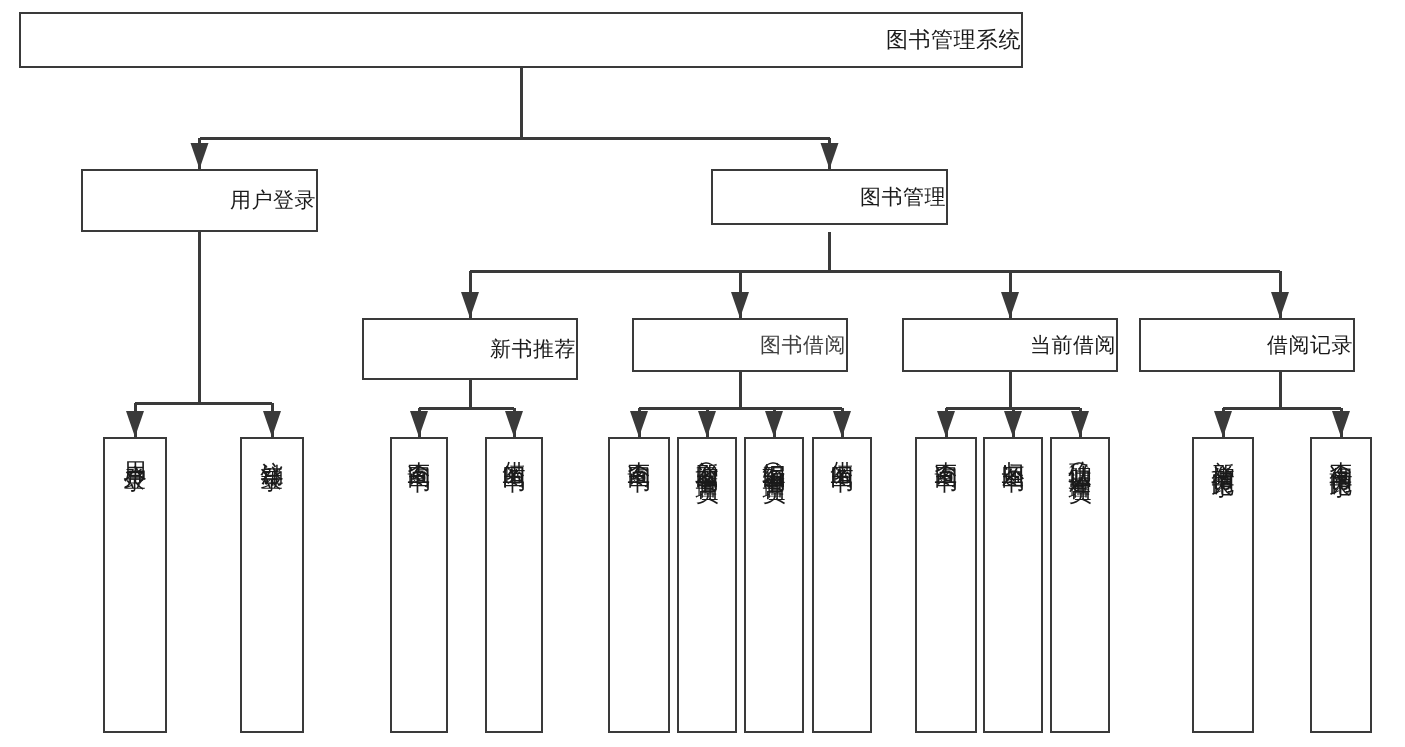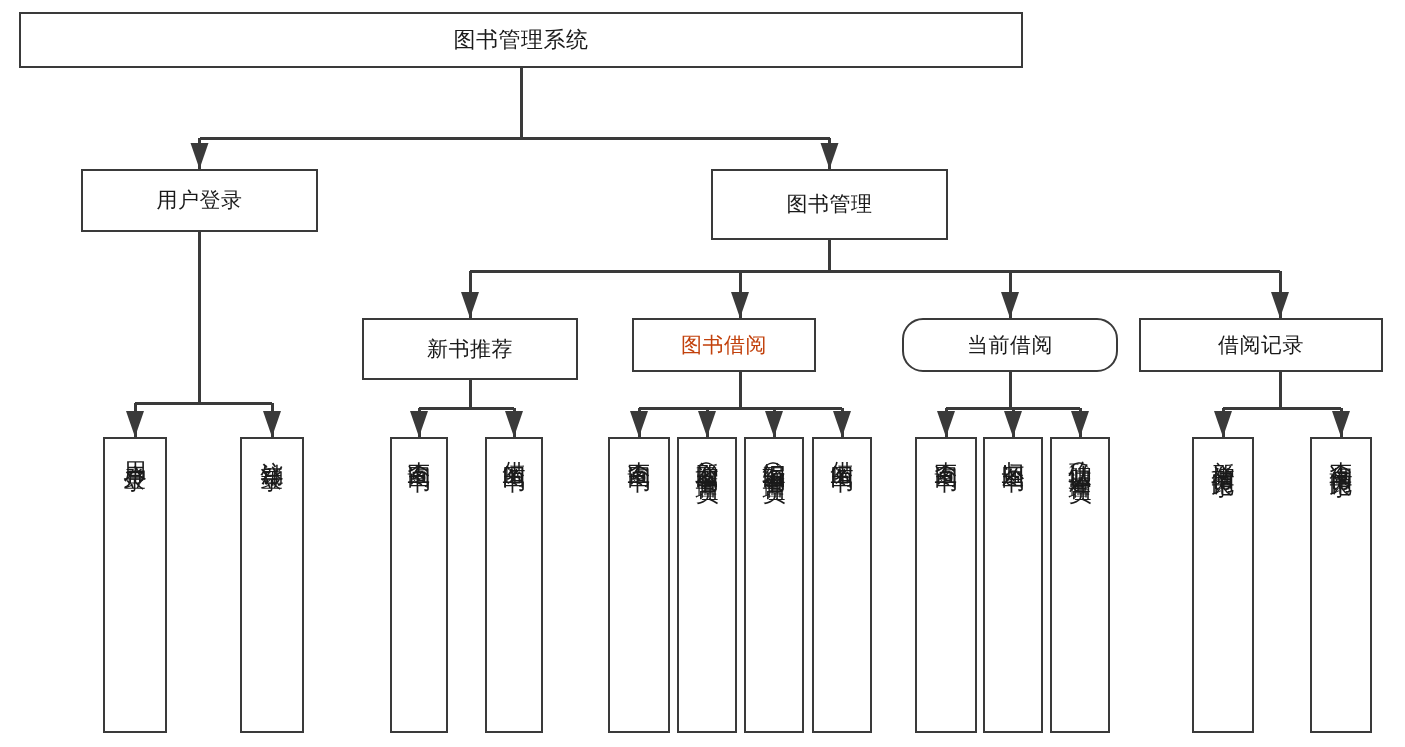--- a/index.html
+++ b/index.html
@@ -26,21 +26,21 @@
     height: 747px;
     pointer-events: none;
   }
   .node {
     position: absolute;
     box-sizing: border-box;
     background: #ffffff;
     border: 2px solid #3a3a3a;
     display: flex;
     align-items: center;
-    justify-content: center;
+    justify-content: flex-end;
     color: #1a1a1a;
   }
   .node .node-label {
     display: block;
     text-align: center;
     line-height: 1.08;
     letter-spacing: 0.5px;
   }
   .node.horizontal .node-label {
     writing-mode: horizontal-tb;
@@ -126,33 +126,33 @@
       <line x1="1341" y1="408" x2="1341" y2="437" stroke="#3a3a3a" stroke-width="3" shape-rendering="crispEdges"></line>
       <path d="M 1332 411 L 1350 411 L 1341 437 Z" fill="#3a3a3a"></path>
     </svg>
   <div id="nodes">
       <div class="node horizontal root" style="left: 19px; top: 12px; width: 1004px; height: 56px; border-color: rgb(58, 58, 58); color: rgb(26, 26, 26);">
         <span class="node-label">图书管理系统</span>
       </div>
       <div class="node horizontal" style="left: 81px; top: 169px; width: 237px; height: 63px; border-color: rgb(58, 58, 58); color: rgb(26, 26, 26);">
         <span class="node-label">用户登录</span>
       </div>
-      <div class="node horizontal" style="left: 711px; top: 169px; width: 237px; height: 71px; border-color: rgb(58, 58, 58); color: rgb(26, 26, 26);">
+      <div class="node horizontal" style="left: 711px; top: 169px; width: 237px; height: 56px; border-color: rgb(58, 58, 58); color: rgb(26, 26, 26);">
         <span class="node-label">图书管理</span>
       </div>
       <div class="node horizontal" style="left: 362px; top: 318px; width: 216px; height: 62px; border-color: rgb(58, 58, 58); color: rgb(26, 26, 26);">
         <span class="node-label">新书推荐</span>
       </div>
-      <div class="node horizontal" style="left: 632px; top: 318px; width: 184px; height: 54px; border-color: rgb(58, 58, 58); color: #c2410c;">
+      <div class="node horizontal" style="left: 632px; top: 318px; width: 216px; height: 54px; border-color: rgb(58, 58, 58); color: #404040;">
         <span class="node-label">图书借阅</span>
       </div>
-      <div class="node horizontal" style="left: 902px; top: 318px; width: 216px; height: 54px; border-color: rgb(58, 58, 58); color: rgb(26, 26, 26); border-radius: 21px;">
+      <div class="node horizontal" style="left: 902px; top: 318px; width: 216px; height: 54px; border-color: rgb(58, 58, 58); color: rgb(26, 26, 26);">
         <span class="node-label">当前借阅</span>
       </div>
-      <div class="node horizontal" style="left: 1139px; top: 318px; width: 244px; height: 54px; border-color: rgb(58, 58, 58); color: rgb(26, 26, 26); font-family: Liberation Serif, serif;">
+      <div class="node horizontal" style="left: 1139px; top: 318px; width: 216px; height: 54px; border-color: rgb(58, 58, 58); color: rgb(26, 26, 26); font-family: Liberation Serif, serif;">
         <span class="node-label">借阅记录</span>
       </div>
       <div class="node vertical" style="left: 103px; top: 437px; width: 64px; height: 296px; border-color: rgb(58, 58, 58); color: rgb(26, 26, 26);">
         <span class="node-label">用户登录</span>
       </div>
       <div class="node vertical" style="left: 240px; top: 437px; width: 64px; height: 296px; border-color: rgb(58, 58, 58); color: rgb(26, 26, 26);">
         <span class="node-label">注销登录</span>
       </div>
       <div class="node vertical" style="left: 390px; top: 437px; width: 58px; height: 296px; border-color: rgb(58, 58, 58); color: rgb(26, 26, 26);">
         <span class="node-label">查询图书</span>

